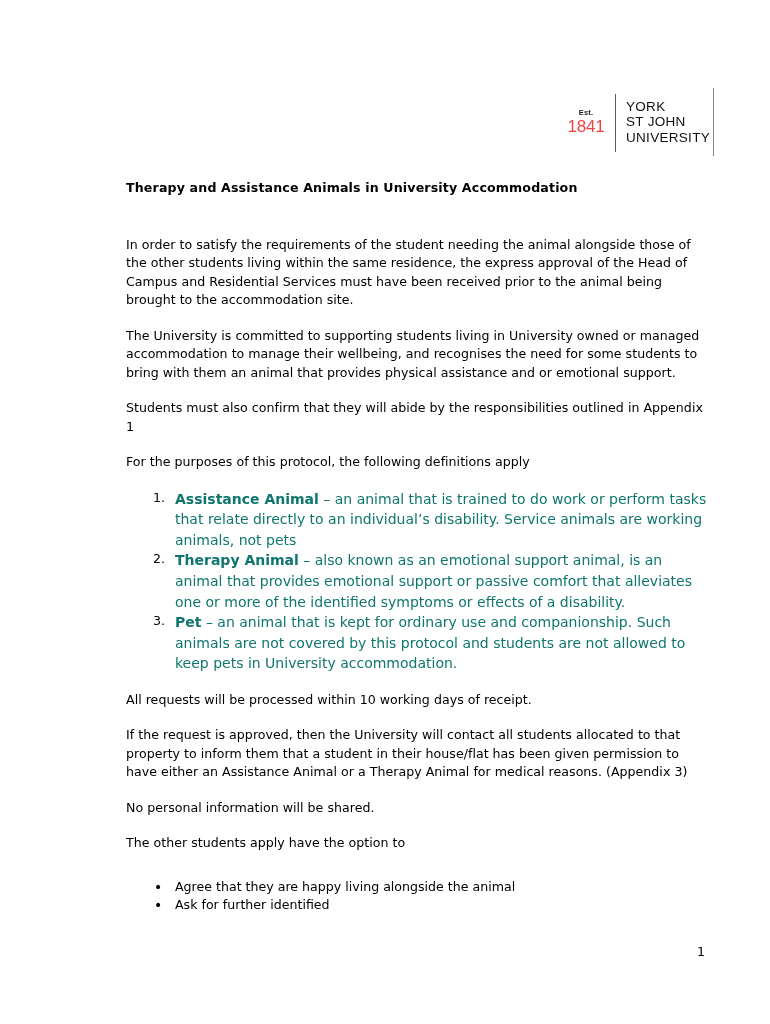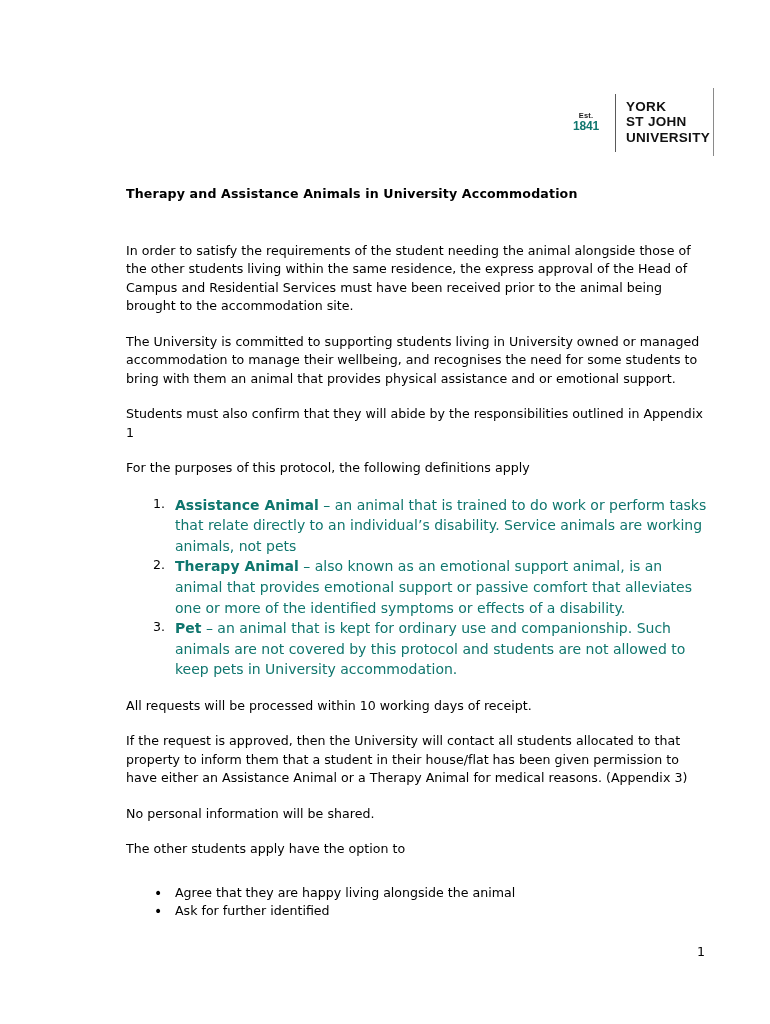--- a/index.html
+++ b/index.html
@@ -50,59 +50,59 @@
   .logo-est-label {
     font-family: "Liberation Sans", sans-serif;
     font-size: 7.5px;
     font-weight: bold;
     letter-spacing: 0.2px;
     color: #1a1a1a;
     margin-bottom: 1px;
   }
   .logo-est-year {
     font-family: "Liberation Sans", sans-serif;
-    font-size: 12px;
-    font-weight: bold;
+    font-size: 17px;
+    font-weight: normal;
     letter-spacing: -0.2px;
-    color: #0f766e;
+    color: #ef4444;
   }
   .logo-divider {
     width: 1px;
     align-self: stretch;
     margin: 6px 0 4px 0;
     background: #5a5a5a;
   }
   .logo-name {
     display: flex;
     flex-direction: column;
     justify-content: center;
     padding-left: 10px;
     line-height: 1.12;
   }
   .logo-name span {
     font-family: "Liberation Sans", sans-serif;
     font-size: 13.5px;
-    font-weight: bold;
+    font-weight: normal;
     letter-spacing: 0.3px;
     color: #111111;
     white-space: nowrap;
   }
   .logo-rule-right {
     position: absolute;
     top: 88px;
     left: 678px;
     width: 1px;
     height: 68px;
     background: #8a8a8a;
   }
 
   
   .doc {
     position: absolute;
-    top: 186px;
+    top: 180px;
     left: 91px;
     width: 586px;
   }
 
   .doc-title {
     font-family: "DejaVu Sans", sans-serif;
     font-size: 12.6px;
     font-weight: bold;
     letter-spacing: 0.15px;
     color: #000000;

